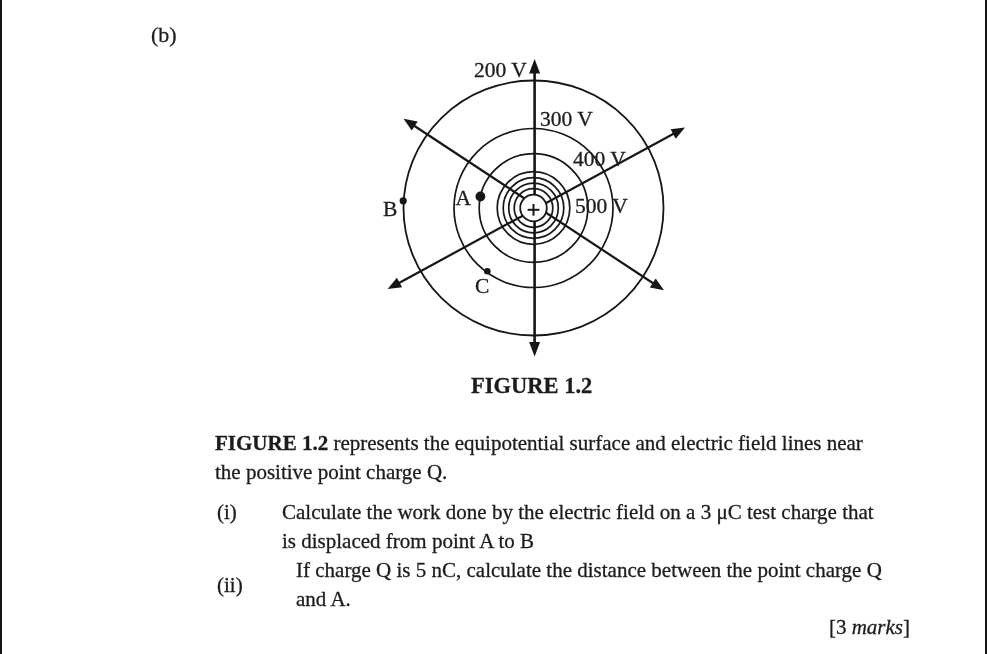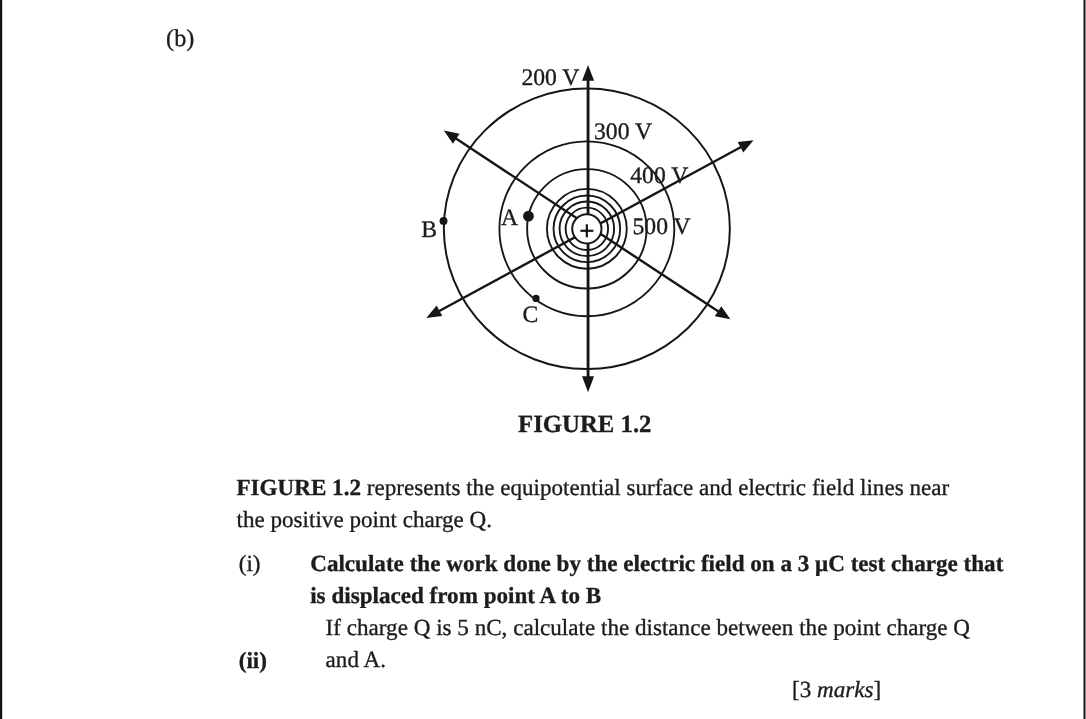--- a/index.html
+++ b/index.html
@@ -15,24 +15,24 @@
   #bright{left:985.2px;top:0;width:1.8px;height:654px;background:#151515;}
 
   #blabel{left:151px;top:21.5px;font-size:22px;}
 
   #caption{left:471px;top:373px;font-size:22.5px;font-weight:bold;}
 
   .body-text{font-size:21px;line-height:29.2px;}
   .thick{-webkit-text-stroke:0.3px #1c1c1c;}
   #para1{left:215px;top:429px;width:700px;}
   #item-i-n{left:217px;top:498px;}
-  #item-i-t{left:282px;top:498px;width:640px;font-weight:bold;}
-  #item-ii-n{left:217px;top:586px;font-weight:bold;}
+  #item-i-t{left:282px;top:498px;width:640px;}
+  #item-ii-n{left:217px;top:571px;}
   #item-ii-t{left:296px;top:555.5px;width:640px;}
-  #marks{left:720px;top:613px;width:190px;}
+  #marks{left:720px;top:613px;width:190px;text-align:right;}
 </style>
 </head>
 <body>
 <div class="abs" id="bleft"></div>
 <div class="abs" id="bright"></div>
 
 <div class="abs thick" id="blabel">(b)</div>
 
 <svg class="abs" style="left:0;top:0" width="987" height="654" viewBox="0 0 987 654">
   <g fill="none" stroke="#161616">

